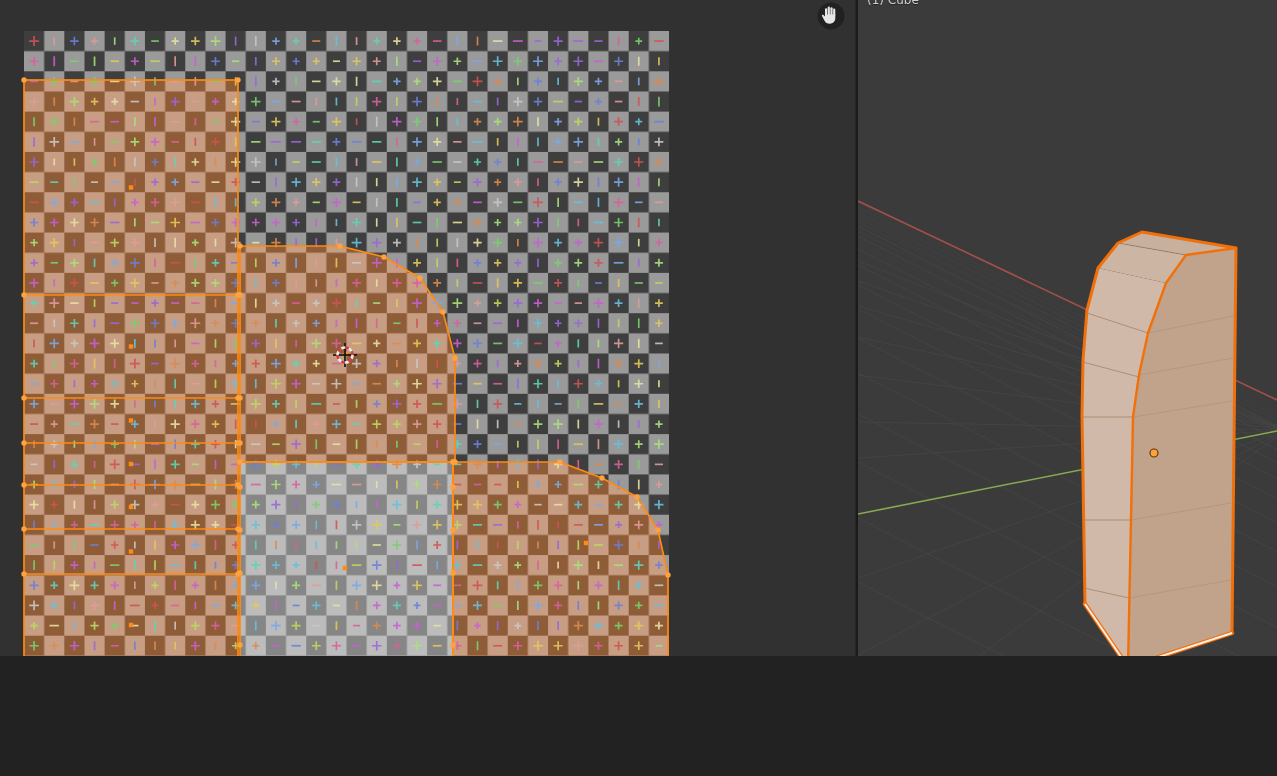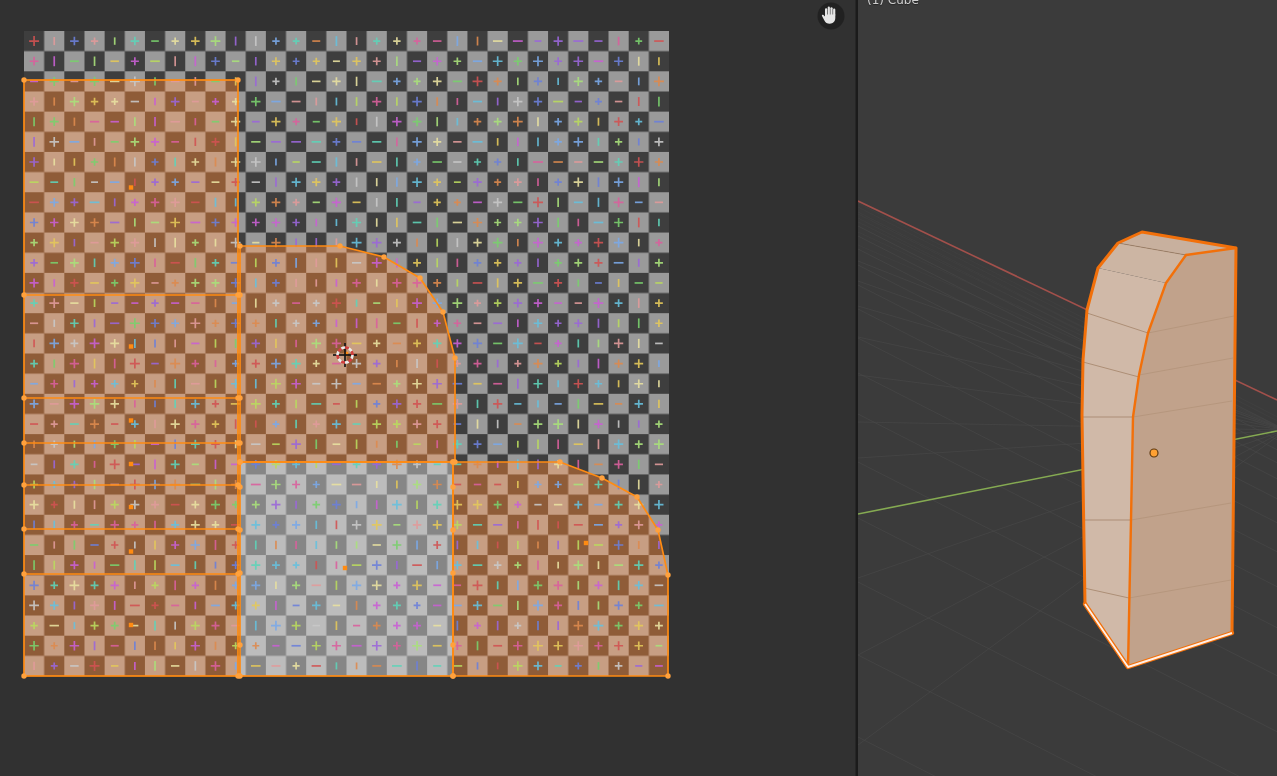--- a/index.html
+++ b/index.html
@@ -1,16 +1,16 @@
 <!DOCTYPE html>
 <html><head>
 <meta charset="utf-8">
 <style>
   html,body{margin:0;padding:0;background:#222;}
-  #app{position:relative;width:1277px;height:776px;overflow:hidden;
+  #app{position:relative;width:1277px;height:656px;overflow:hidden;
        font-family:"DejaVu Sans","Liberation Sans",sans-serif;background:#313131;}
   #uv-pane{position:absolute;left:0;top:0;width:855px;height:776px;background:#313131;overflow:hidden;}
   #uv-canvas{position:absolute;left:0;top:0;}
   #pan-gizmo{position:absolute;left:816px;top:1px;width:30px;height:30px;cursor:pointer;}
   #pane-divider{position:absolute;left:855px;top:0;width:3px;height:776px;background:#1b1b1b;
                 border-left:1px solid #262626;box-sizing:border-box;cursor:ew-resize;}
   #view3d-pane{position:absolute;left:858px;top:0;width:419px;height:776px;background:#3b3b3b;overflow:hidden;}
   #view3d-canvas{position:absolute;left:0;top:0;}
   #view3d-label{position:absolute;left:9px;top:-7px;font-size:12px;line-height:14px;
                 color:#cfcfcf;white-space:nowrap;text-shadow:0 1px 1px rgba(0,0,0,.4);}

